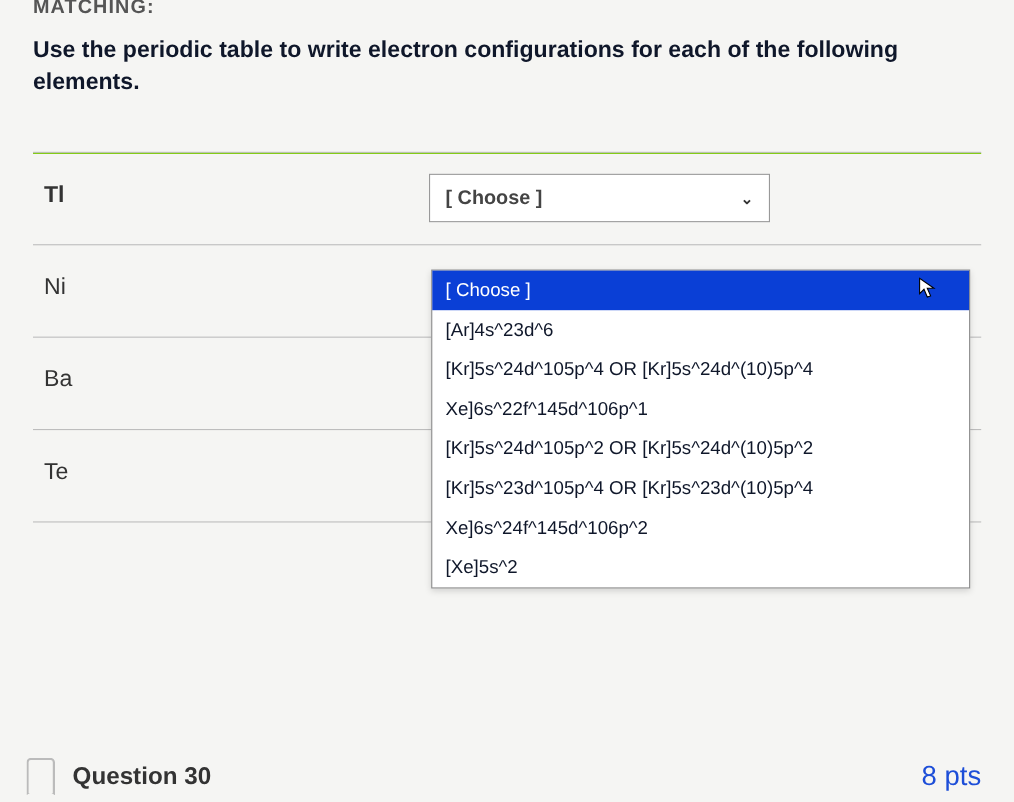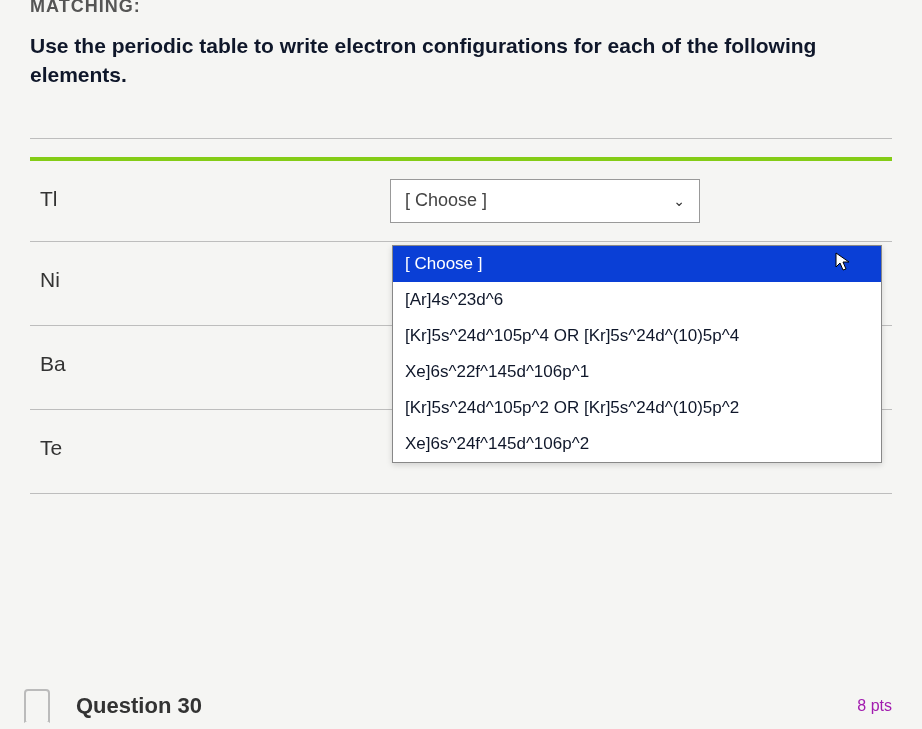--- a/index.html
+++ b/index.html
@@ -38,22 +38,22 @@
       border-top: 1px solid #bdbdbd;
     }
     .row {
       display: flex;
       align-items: flex-start;
       border-bottom: 1px solid #bdbdbd;
       min-height: 84px;
       padding: 18px 0 18px 10px;
     }
     .row.first {
-      border-top: 4px solid #84cc16;
-      margin-top: 18px;
+      border-top: 1px solid #84cc16;
+      font-weight: bold;
     }
     .element-label {
       width: 350px;
       font-size: 21px;
       color: #333;
       padding-top: 8px;
     }
     .select-box {
       position: relative;
       width: 310px;
@@ -106,40 +106,39 @@
       pointer-events: none;
     }
     .bottom-bar {
       position: absolute;
       bottom: 6px;
       left: 0;
       right: 0;
       display: flex;
       align-items: center;
       padding: 0 30px 0 20px;
-      gap: 10px;
     }
     .bookmark {
       width: 26px;
       height: 34px;
       border: 2px solid #bbb;
       border-radius: 4px 4px 0 0;
       clip-path: polygon(0 0, 100% 0, 100% 100%, 50% 75%, 0 100%);
       margin-right: 16px;
       margin-left: 4px;
     }
     .question-title {
       font-size: 22px;
       font-weight: 600;
       color: #333;
     }
     .points {
       margin-left: auto;
-      font-size: 16px;
-      color: #a21caf;
+      font-size: 25px;
+      color: #1d4ed8;
     }
   </style>
 </head>
 <body>
 
 <div class="container">
   <div class="header-label">MATCHING:</div>
   <div class="instructions">Use the periodic table to write electron configurations for each of the following elements.</div>
 
   <div class="table-wrap">
@@ -173,20 +172,22 @@
     <span class="cursor-arrow">
       <svg width="16" height="20" viewBox="0 0 16 20">
           <path d="M1 1 L1 15 L5 11 L8 18 L11 17 L8 10 L14 10 Z" fill="#fff" stroke="#000" stroke-width="1"></path>
         </svg>
     </span>
   </div>
   <div class="dropdown-item">[Ar]4s^23d^6</div>
   <div class="dropdown-item">[Kr]5s^24d^105p^4 OR [Kr]5s^24d^(10)5p^4</div>
   <div class="dropdown-item">Xe]6s^22f^145d^106p^1</div>
   <div class="dropdown-item">[Kr]5s^24d^105p^2 OR [Kr]5s^24d^(10)5p^2</div>
+  <div class="dropdown-item">[Kr]5s^23d^105p^4 OR [Kr]5s^23d^(10)5p^4</div>
   <div class="dropdown-item">Xe]6s^24f^145d^106p^2</div>
+  <div class="dropdown-item">[Xe]5s^2</div>
 </div>
 
 <div class="bottom-bar">
   <div class="bookmark"></div>
   <div class="question-title">Question 30</div>
   <div class="points">8 pts</div>
 </div>
 
 </body></html>

